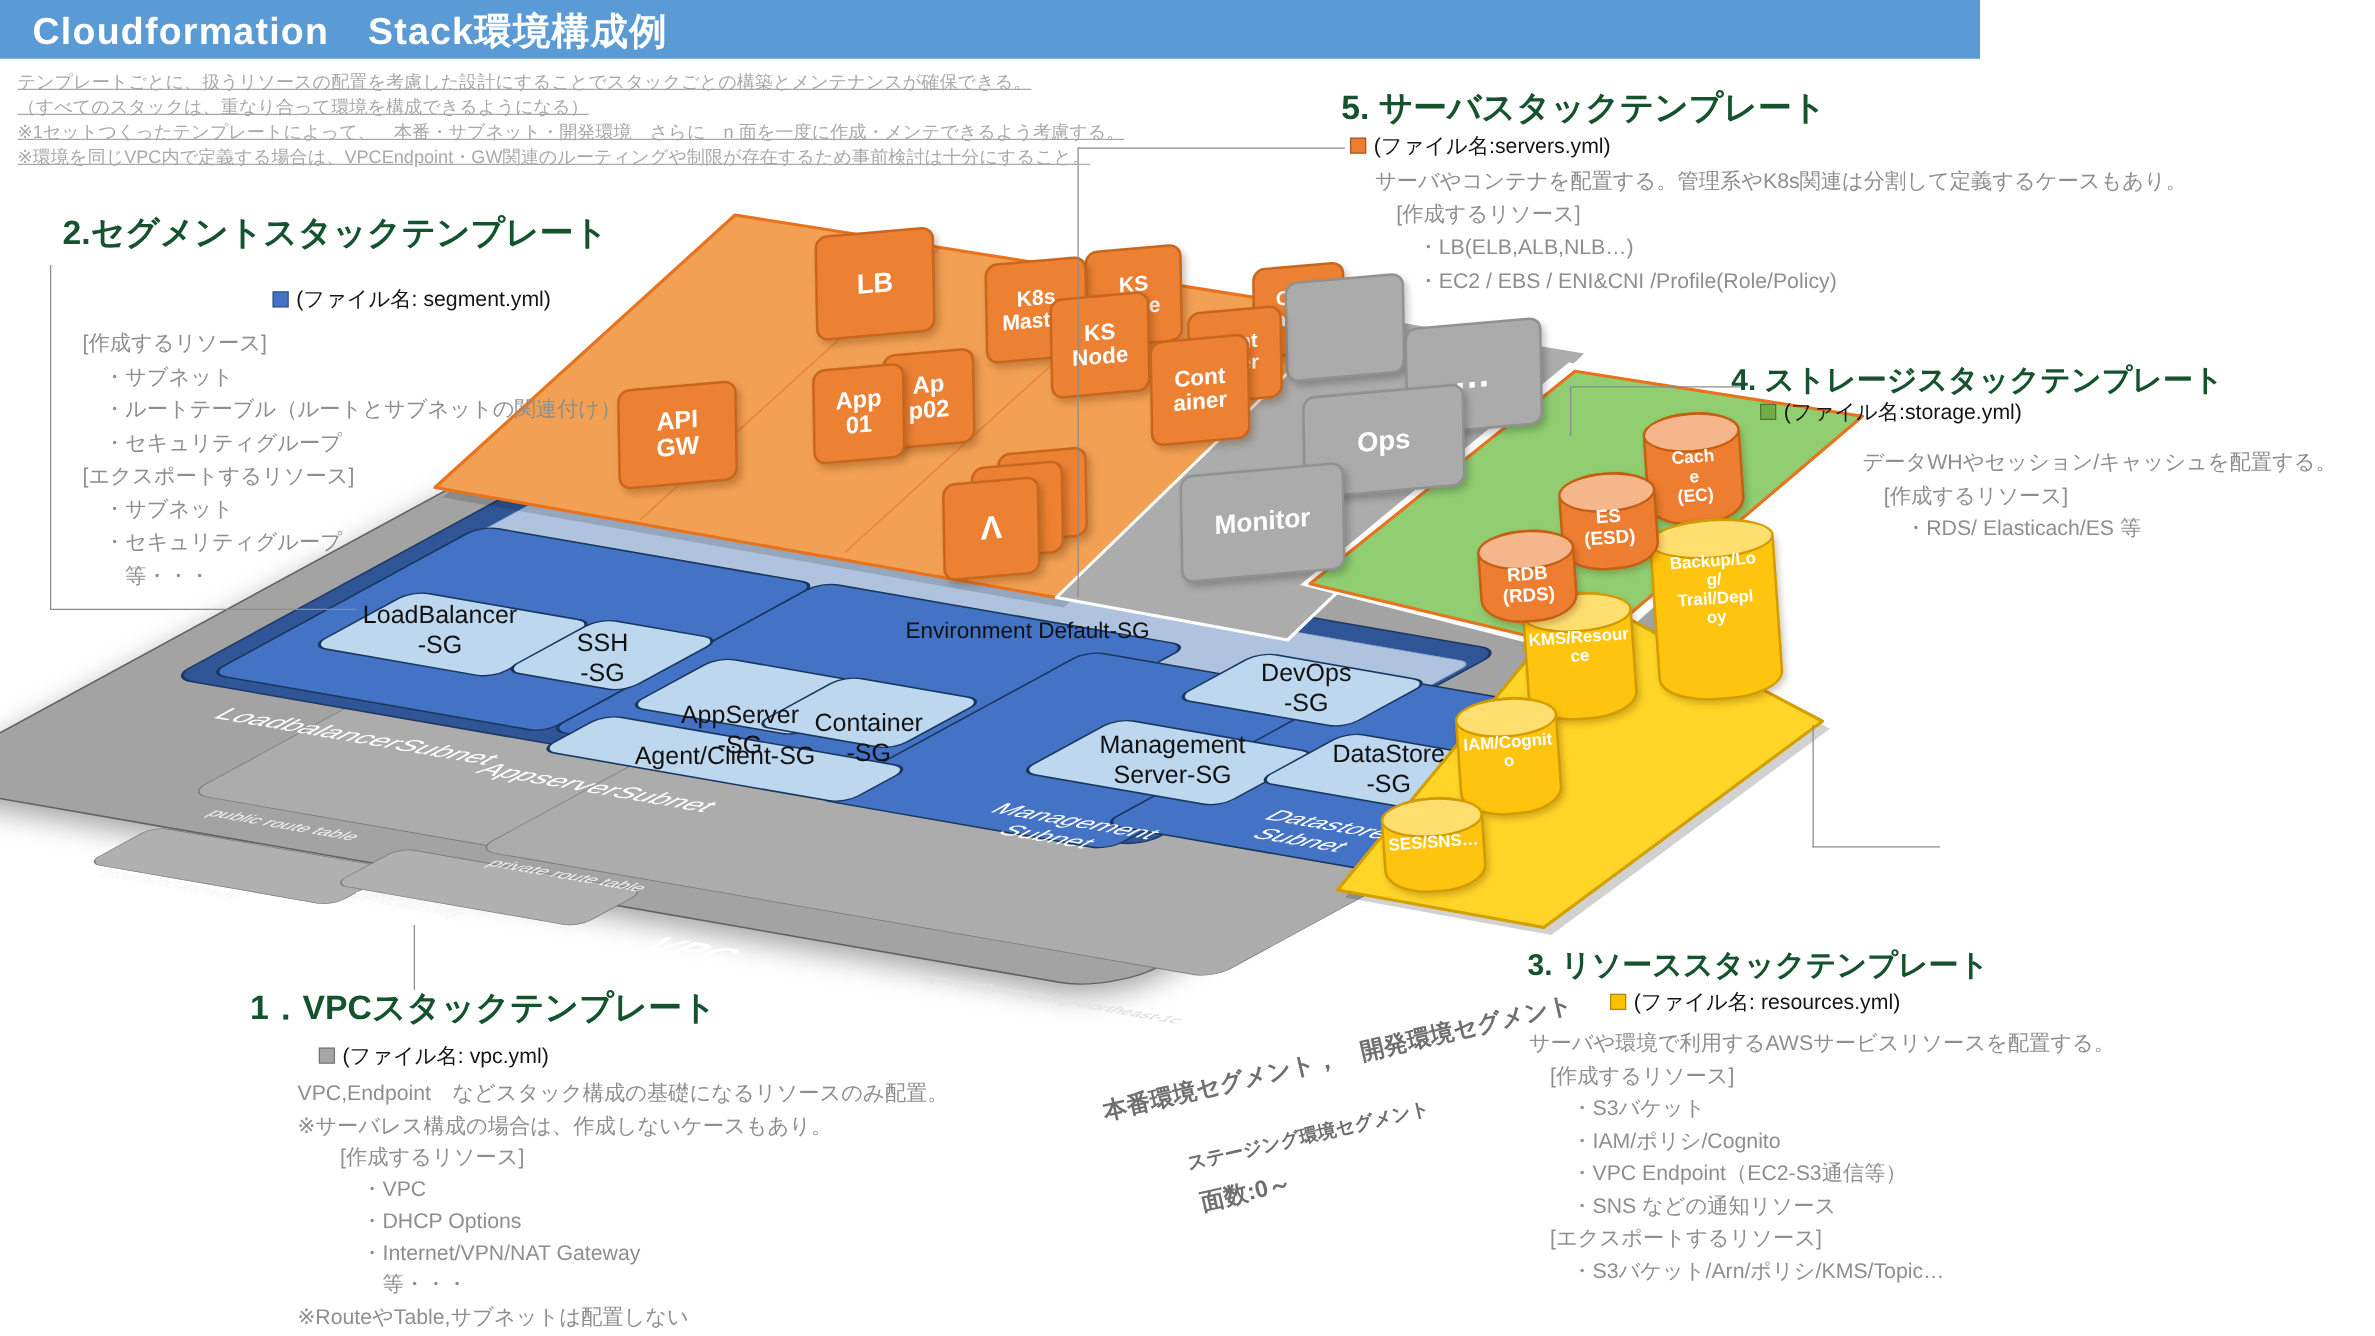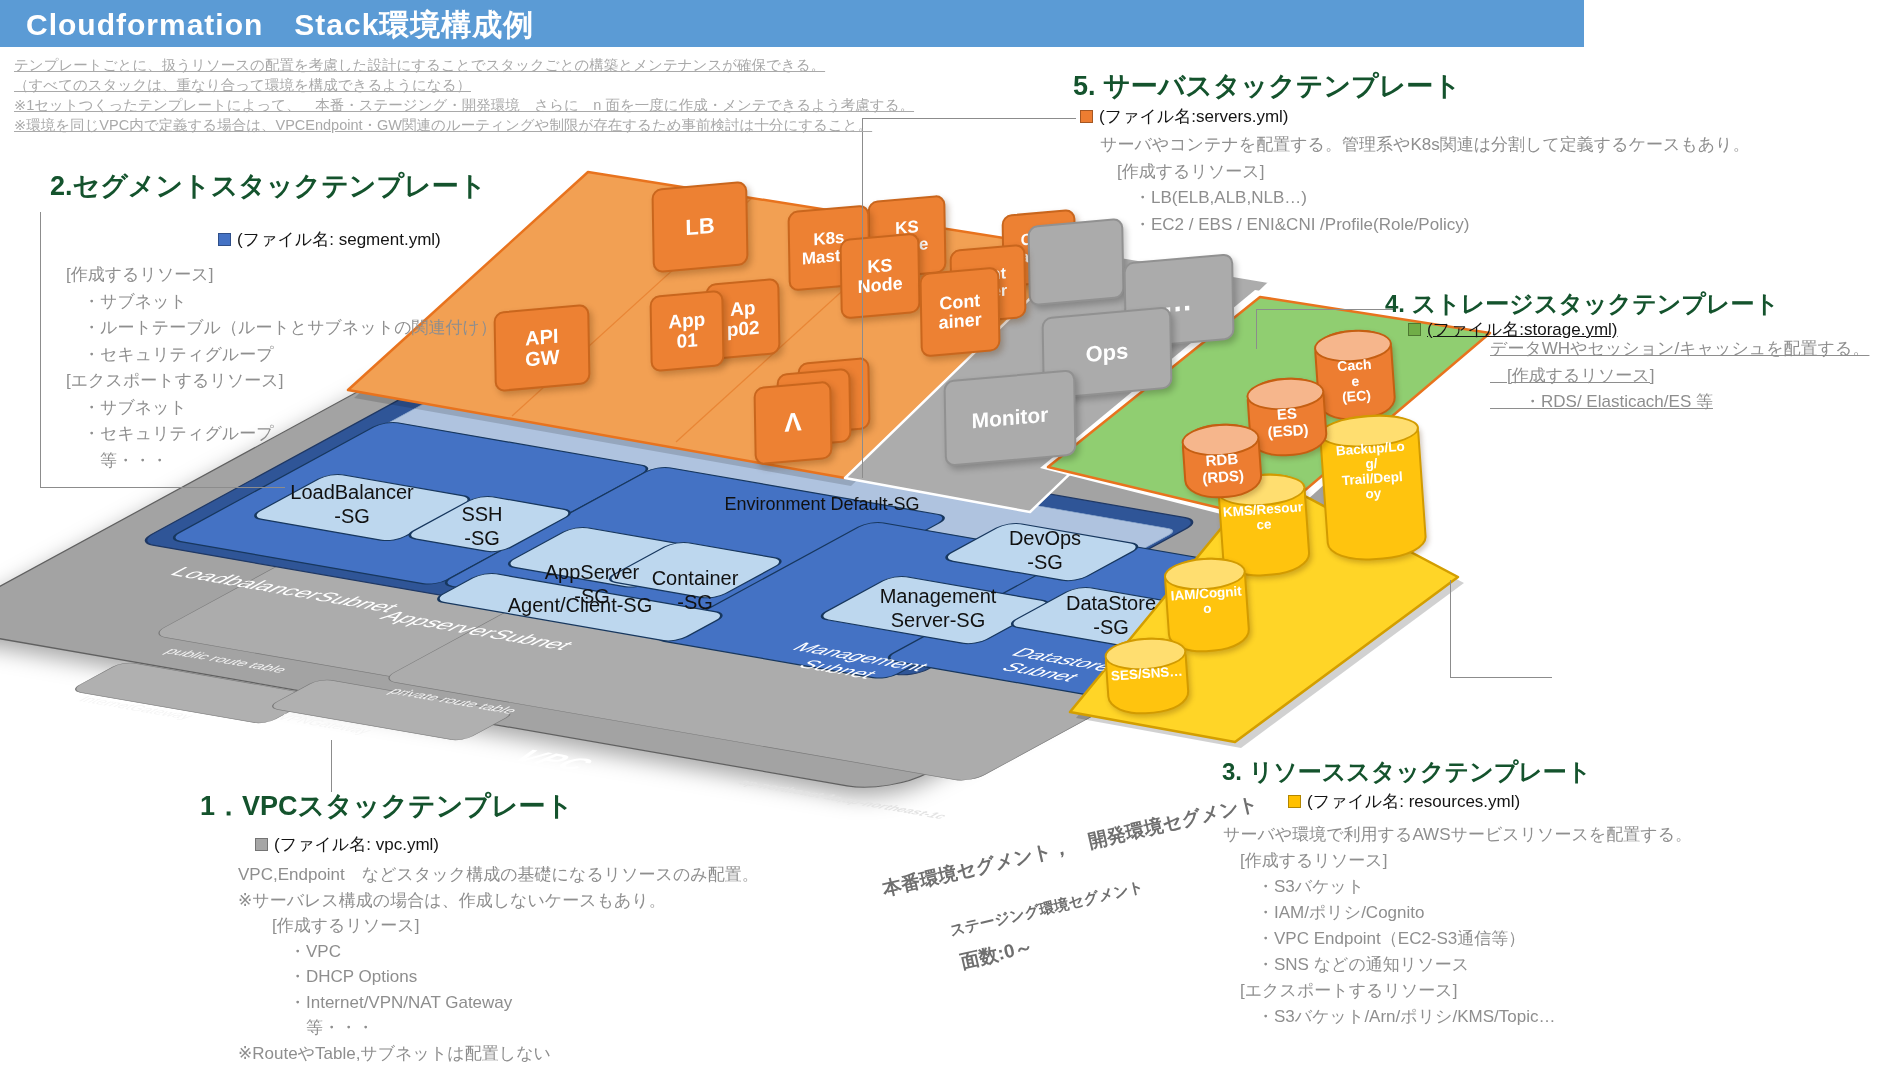--- a/index.html
+++ b/index.html
@@ -198,21 +198,21 @@
   <div class="callout" style="left:1450px;top:580px;width:1px;height:98px;"></div>
   <div class="callout" style="left:1450px;top:677px;width:102px;height:1px;"></div>
   <div class="callout" style="left:331px;top:740px;width:1px;height:52px;"></div>
 
   <div id="hdr">
     <div class="t">Cloudformation　Stack環境構成例</div>
   </div>
 
   <div class="intro-line" style="left:14px;top:56px;">テンプレートごとに、扱うリソースの配置を考慮した設計にすることでスタックごとの構築とメンテナンスが確保できる。</div>
   <div class="intro-line" style="left:14px;top:76px;">（すべてのスタックは、重なり合って環境を構成できるようになる）</div>
-  <div class="intro-line" style="left:14px;top:96px;">※1セットつくったテンプレートによって、　本番・ステージング・開発環境　さらに　n 面を一度に作成・メンテできるよう考慮する。</div>
+  <div class="intro-line" style="left:14px;top:96px;">※1セットつくったテンプレートによって、　本番・サブネット・開発環境　さらに　n 面を一度に作成・メンテできるよう考慮する。</div>
   <div class="intro-line" style="left:14px;top:116px;">※環境を同じVPC内で定義する場合は、VPCEndpoint・GW関連のルーティングや制限が存在するため事前検討は十分にすること。</div>
 
   <div class="sec-title" style="left:50px;top:168px;font-size:27px;">2.セグメントスタックテンプレート</div>
   <div class="fileline" style="left:218px;top:228px;">
     <span class="sq" style="background:#4472C4;"></span>
     <span>(ファイル名: segment.yml)</span>
   </div>
   <div class="body-lines" style="left:66px;top:262px;">
     <div>[作成するリソース]</div>
       <div>　・サブネット</div>
@@ -230,25 +230,25 @@
     <span>(ファイル名:servers.yml)</span>
   </div>
   <div class="body-lines" style="left:1100px;top:132px;">
     <div>サーバやコンテナを配置する。管理系やK8s関連は分割して定義するケースもあり。</div>
       <div>　[作成するリソース]</div>
     <div>　　・LB(ELB,ALB,NLB…)</div>
       <div>　　・EC2 / EBS / ENI&amp;CNI /Profile(Role/Policy)</div>
   </div>
 
   <div class="sec-title" style="left:1385px;top:288px;font-size:24px;">4. ストレージスタックテンプレート</div>
-  <div class="fileline" style="left:1408px;top:318px;text-decoration:underline;">
+  <div class="fileline" style="left:1408px;top:318px;">
     <span class="sq" style="background:#70AD47;"></span>
     <span>(ファイル名:storage.yml)</span>
   </div>
-  <div class="body-lines" style="left:1490px;top:336px;text-decoration:underline;">
+  <div class="body-lines" style="left:1490px;top:357px;">
     <div>データWHやセッション/キャッシュを配置する。</div>
       <div>　[作成するリソース]</div>
     <div>　　・RDS/ Elasticach/ES 等</div>
   </div>
 
   <div class="sec-title" style="left:1222px;top:756px;font-size:24px;">3. リソーススタックテンプレート</div>
   <div class="fileline" style="left:1288px;top:790px;">
     <span class="sq" style="background:#FFC000;"></span>
     <span>(ファイル名: resources.yml)</span>
   </div>

